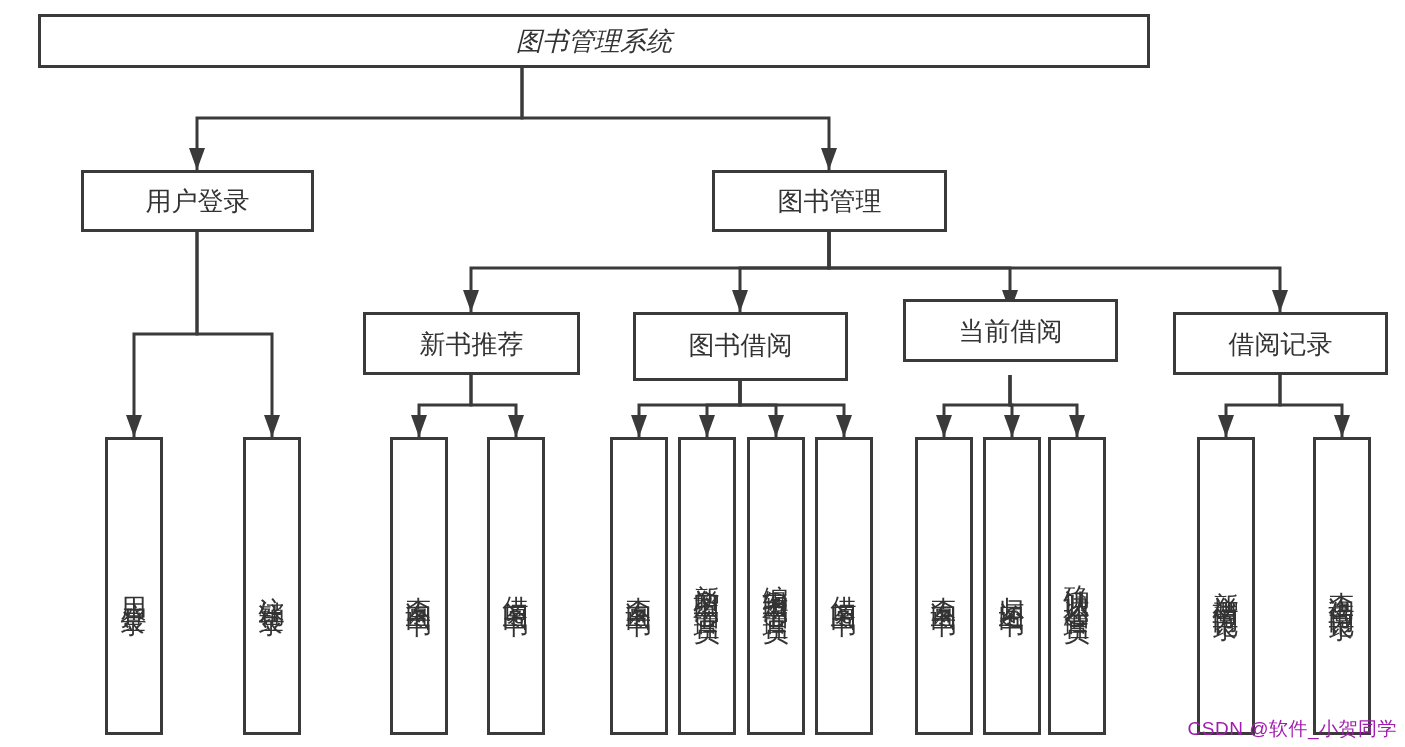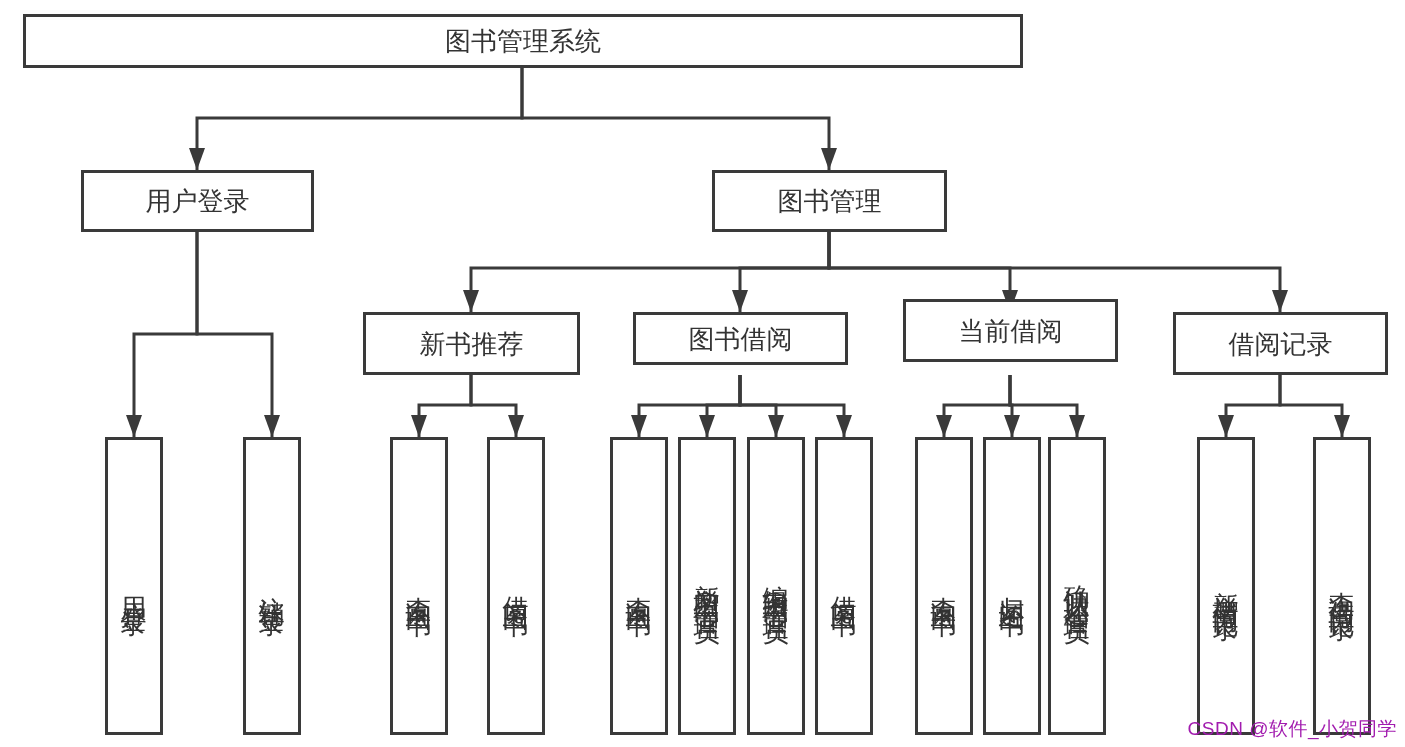--- a/index.html
+++ b/index.html
@@ -8,25 +8,25 @@
     font-family:"Liberation Sans","DejaVu Sans",sans-serif;
     overflow:hidden;
   }
   .edges { position:absolute; left:0; top:0; width:1405px; height:747px; }
   .node {
     position:absolute; box-sizing:border-box;
     border:3px solid #3a3a3a; background:#ffffff;
     display:flex; align-items:center; justify-content:center;
     color:#333333; font-size:26px; line-height:1; white-space:nowrap;
   }
-  .node-root   { left:23px;   top:14px;  width:1000px; height:54px; }
+  .node-root   { left:38px;   top:14px;  width:1112px; height:54px;font-style:italic; }
   .node-login  { left:81px;   top:170px; width:233px;  height:62px; }
   .node-mgmt   { left:712px;  top:170px; width:235px;  height:62px; }
   .node-l3a    { left:363px;  top:312px; width:217px;  height:63px; }
-  .node-l3b    { left:633px;  top:312px; width:215px;  height:53px; }
+  .node-l3b    { left:633px;  top:312px; width:215px;  height:69px;font-family:Liberation Mono, monospace; }
   .node-l3c    { left:903px;  top:299px; width:215px;  height:63px; }
   .node-l3d    { left:1173px; top:312px; width:215px;  height:63px; }
   .leaf { top:437px; width:58px; height:298px; }
   .leaf span {
     writing-mode:vertical-rl; text-orientation:mixed;
     letter-spacing:5px; line-height:1; font-size:26px; color:#333333;
   }
   .lf1  { left:105px; }  .lf2  { left:243px; }
   .lf3  { left:390px; }  .lf4  { left:487px; }
   .lf5  { left:610px; }  .lf6  { left:678px; }

